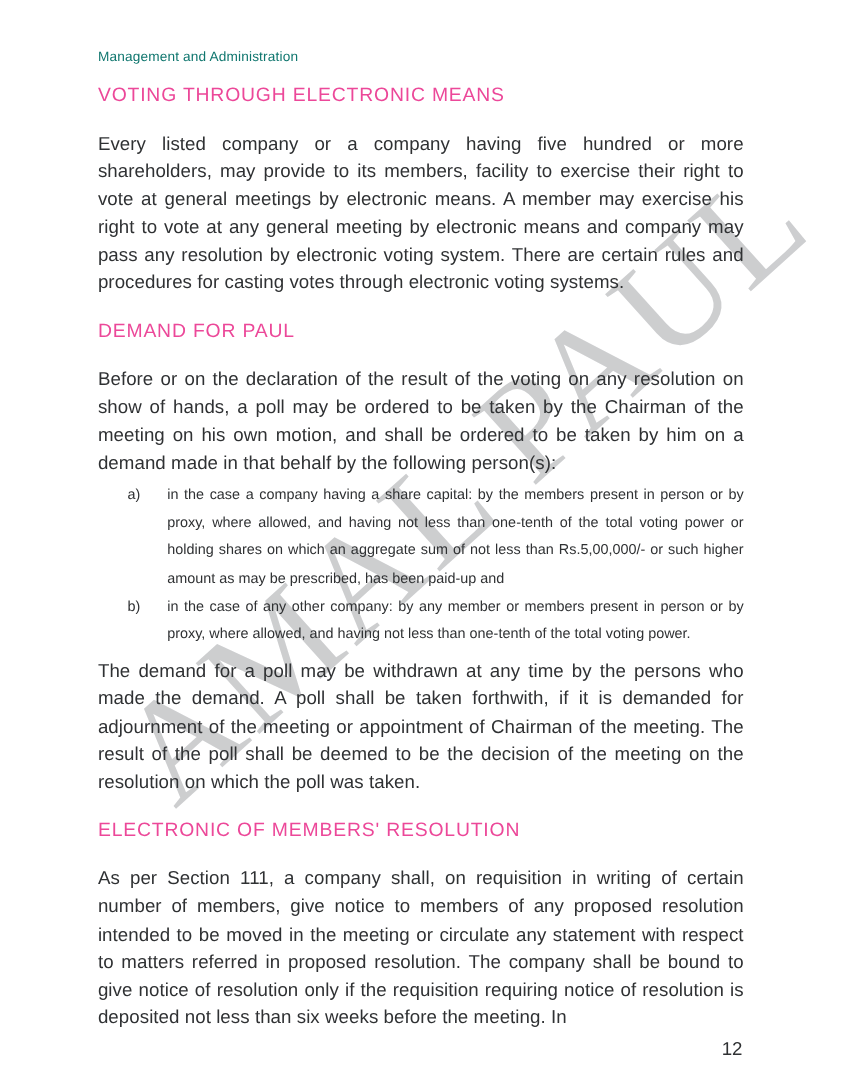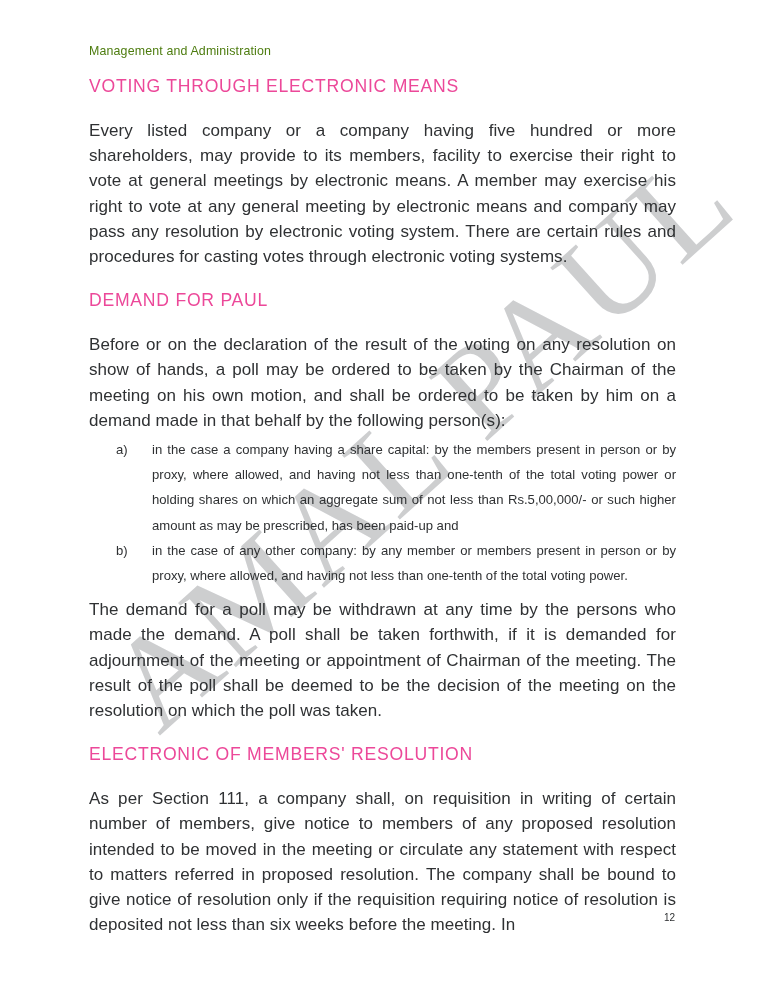--- a/index.html
+++ b/index.html
@@ -54,21 +54,21 @@
     position: relative;
     z-index: 2;
     padding: 0;
   }
 
   .running-header {
     position: absolute;
     left: 89px;
     top: 44px;
     font-size: 12.4px;
-    color: #4d7c0f;
+    color: #0f766e;
     letter-spacing: 0.15px;
     white-space: nowrap;
   }
 
   .body-col {
     position: absolute;
     left: 89px;
     top: 76px;
     width: 587px;
   }
@@ -116,22 +116,22 @@
     left: 0;
     top: 0;
     width: 30px;
     text-align: left;
     color: #2f3133;
   }
 
   .page-number {
     position: absolute;
     right: 90px;
-    top: 912px;
-    font-size: 10px;
+    top: 944px;
+    font-size: 17px;
     color: #2f3133;
     z-index: 2;
   }
 </style>
 </head>
 <body>
 
 <div class="page">
 
   <div class="watermark-layer">

